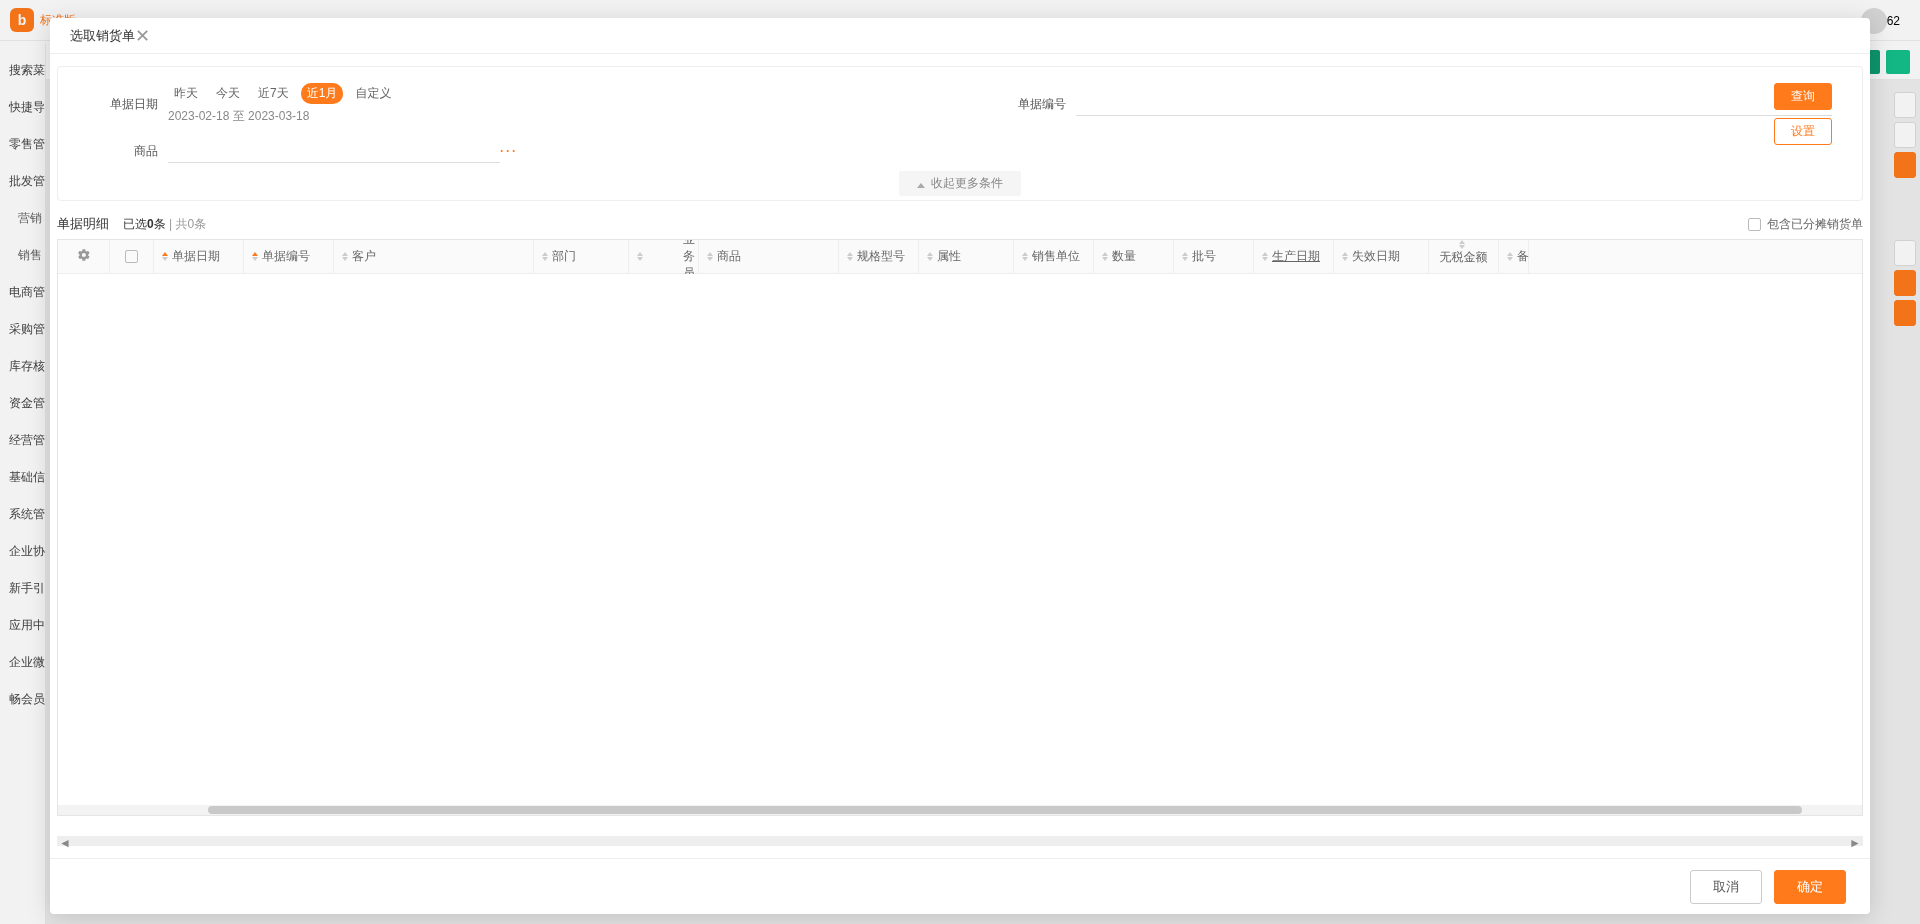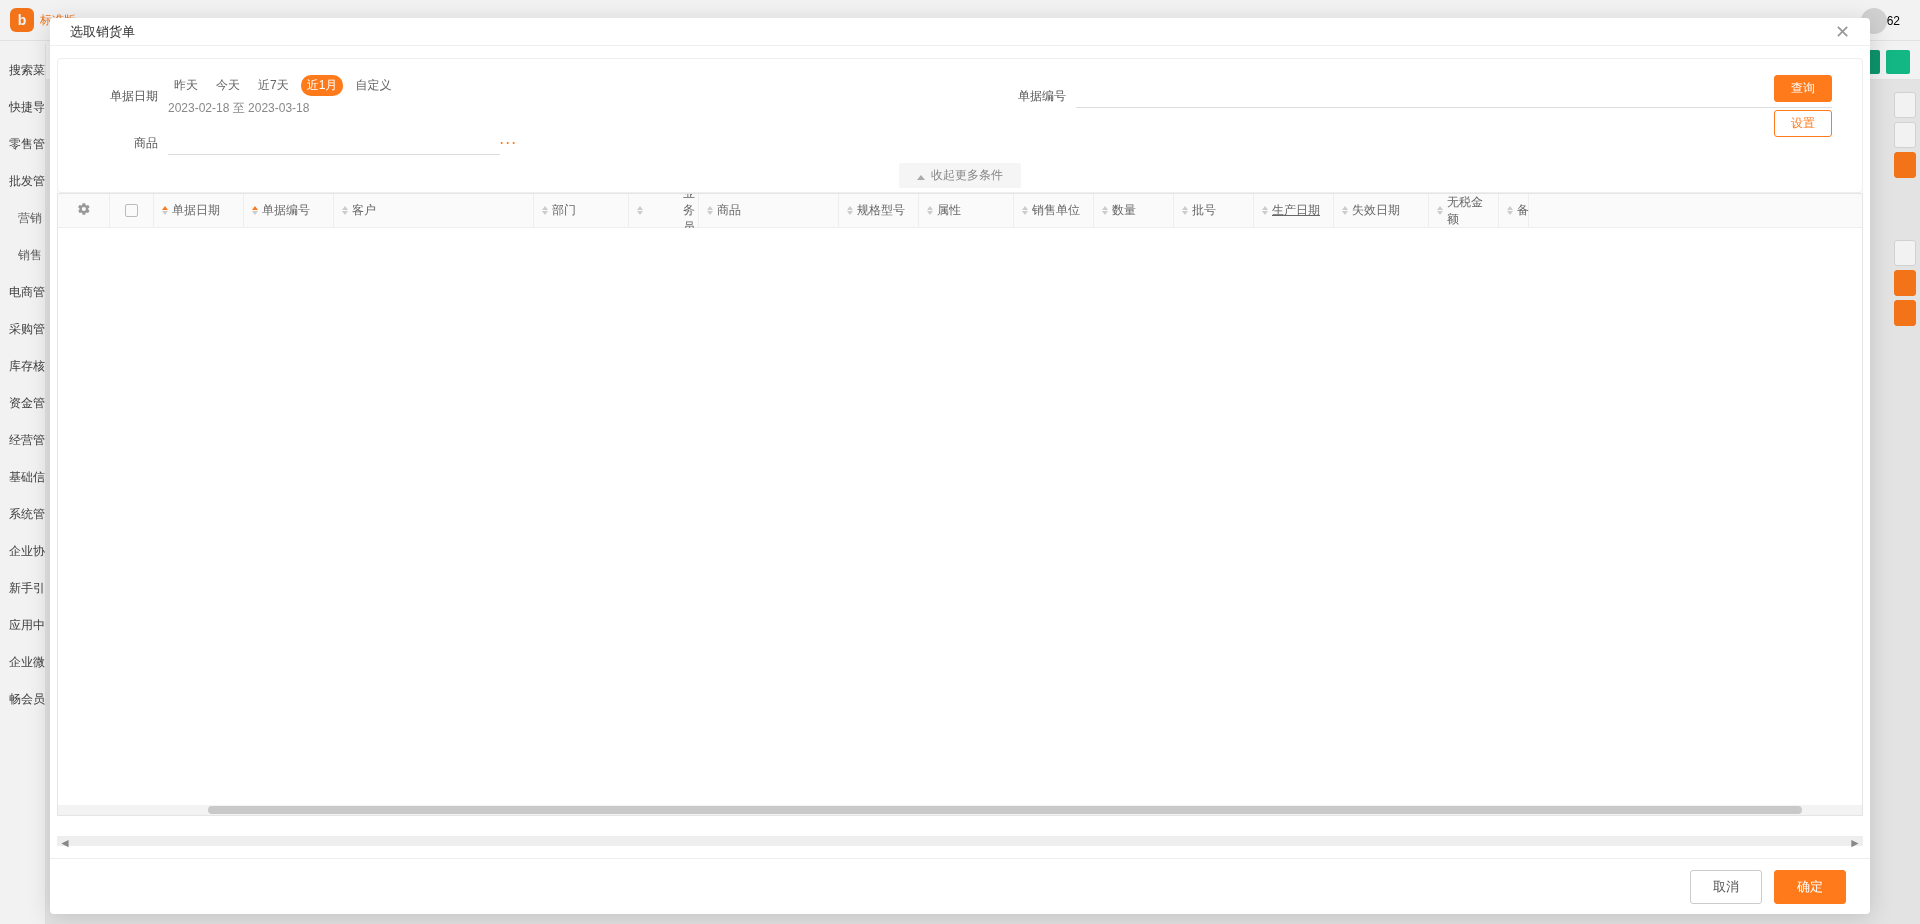--- a/index.html
+++ b/index.html
@@ -19,21 +19,21 @@
   .sb-item { padding: 10px 9px; font-size: 12px; color: #444; white-space: nowrap; overflow: hidden; cursor:pointer;}
   .sb-item.indent { padding-left: 18px; color:#666; }
   .bg-rightbar { position:absolute; right:0; top:88px; width:30px;}
   .rb-btn{height:26px; margin:4px 4px; background:#fff; border:1px solid #ddd; border-radius:3px;}
   .rb-btn.orange{background:#ff7a1a; border-color:#ff7a1a;}
   .rb-spacer{height:54px;}
 
   
   .modal-mask { position: absolute; inset: 0; background: rgba(0,0,0,0.05); }
   .modal { position: absolute; top: 18px; left: 50px; right: 50px; bottom: 10px; background: #fff; border-radius: 4px; box-shadow: 0 4px 24px rgba(0,0,0,.15); display: flex; flex-direction: column; }
-  .modal-header { height: 28px; border-bottom: 1px solid #eee; display: flex; align-items: center; padding: 0 20px; justify-content: space-between; }
+  .modal-header { height: 36px; border-bottom: 1px solid #eee; display: flex; align-items: center; padding: 0 20px; }
   .modal-title { font-size: 13px; color: #333; }
   .close-icon { font-size: 18px; color: #999; cursor: pointer; line-height: 1; }
   .modal-body { flex: 1; padding: 12px 7px; overflow: hidden; display:flex; flex-direction:column; }
 
   
   .filter-panel { border: 1px solid #eee; border-radius: 4px; padding: 16px 30px 4px; position: relative; }
   .filter-row { display: flex; align-items: center; margin-bottom: 14px; gap: 30px; }
   .filter-group { display: flex; align-items: center; flex: 1; position:relative; }
   .filter-label { width: 70px; text-align: right; color: #555; font-size: 12px; margin-right: 10px; flex-shrink:0; }
   .date-presets { display: flex; align-items: center; gap: 6px; }
@@ -173,20 +173,33 @@
       </div>
 
       <div class="collapse-bar">
         <div class="collapse-pill">
           <span class="chev-up"></span>
           <span>收起更多条件</span>
         </div>
       </div>
     </div>
 
+    <div class="tabs-row">
+      <div class="tabs-left">
+        <span class="tab-label">单据明细</span>
+        <span class="sel-info">
+          <span>已选</span><b>0</b><span>条</span>
+          <span class="gray"> | <span>共</span><span>0</span><span>条</span></span>
+        </span>
+      </div>
+      <label class="chk-row">
+        <span class="chk"></span>
+        <span>包含已分摊销货单</span>
+      </label>
+    </div>
 
     <div class="table-wrap">
       <div class="thead" id="thead">
         <div class="th cfg">
           <span class="gear-icon">
             <svg viewBox="0 0 24 24">
                 <path d="M19.14,12.94a7,7,0,0,0,.05-.94,7,7,0,0,0-.05-.94l2.11-1.65a.5.5,0,0,0,.12-.64l-2-3.46a.5.5,0,0,0-.61-.22l-2.49,1a7,7,0,0,0-1.63-.94l-.38-2.65A.5.5,0,0,0,13.77,2H9.77a.5.5,0,0,0-.49.42L8.9,5.07a7,7,0,0,0-1.63.94l-2.49-1a.5.5,0,0,0-.61.22l-2,3.46a.5.5,0,0,0,.12.64L4.4,11a7,7,0,0,0,0,1.88L2.29,14.53a.5.5,0,0,0-.12.64l2,3.46a.5.5,0,0,0,.61.22l2.49-1a7,7,0,0,0,1.63.94l.38,2.65a.5.5,0,0,0,.49.42h4a.5.5,0,0,0,.49-.42l.38-2.65a7,7,0,0,0,1.63-.94l2.49,1a.5.5,0,0,0,.61-.22l2-3.46a.5.5,0,0,0-.12-.64ZM11.77,15.5A3.5,3.5,0,1,1,15.27,12,3.5,3.5,0,0,1,11.77,15.5Z"></path>
               </svg>
           </span>
         </div>
@@ -238,21 +251,21 @@
             <span>批号</span>
           </div>
           <div class="th" style="width: 80px; text-decoration: underline;">
             <span class="sort"></span>
             <span>生产日期</span>
           </div>
           <div class="th" style="width: 95px;">
             <span class="sort"></span>
             <span>失效日期</span>
           </div>
-          <div class="th" style="width: 70px;">
+          <div class="th" style="width: 70px; flex-direction: column;">
             <span class="sort"></span>
             <span>无税金额</span>
           </div>
           <div class="th" style="width: 30px;">
             <span class="sort"></span>
             <span>备</span>
           </div>
         </div>
       <div class="tbody"></div>
       <div class="hscroll">

